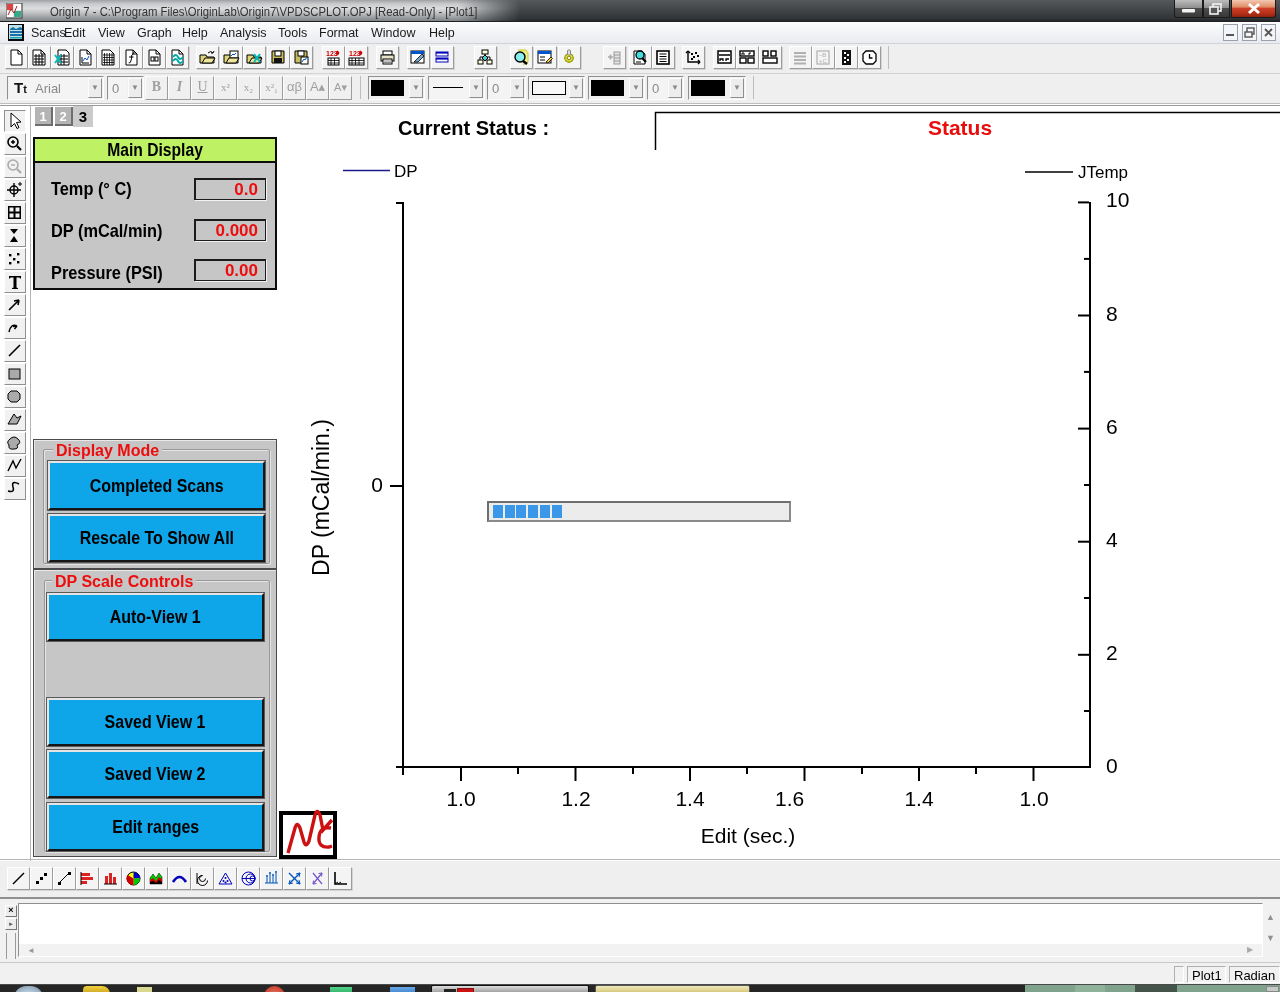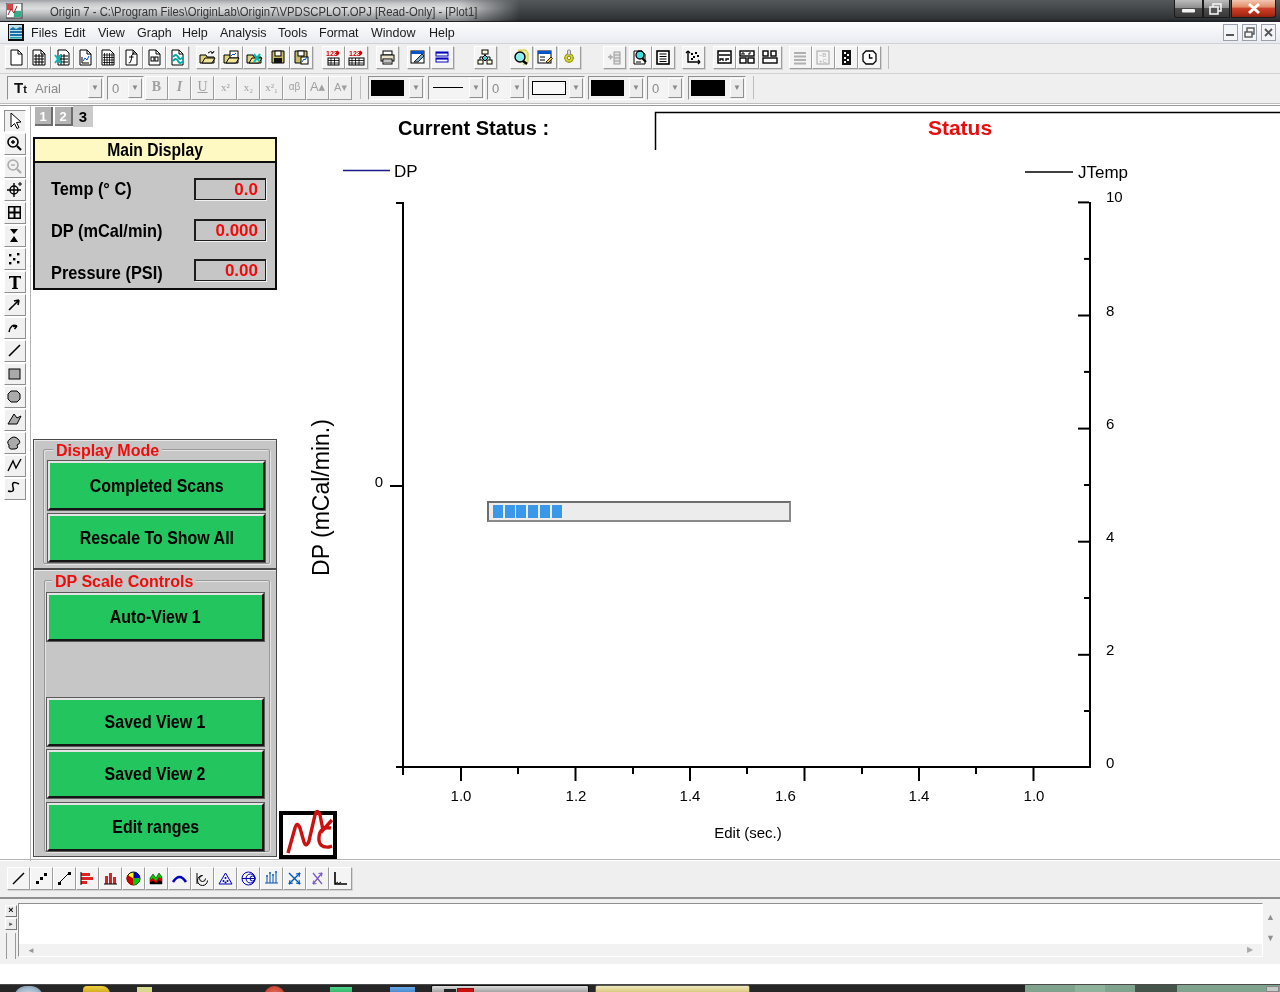--- a/index.html
+++ b/index.html
@@ -38,30 +38,30 @@
 .fbtn{position:absolute;top:2px;width:23px;height:24px;background:#f0f0f0;border:1px solid;border-color:#fdfdfd #9c9c9c #9c9c9c #fdfdfd;box-sizing:border-box;color:#a0a0a0;text-align:center;font-size:14px;line-height:20px}
 
 #client{position:absolute;left:0;top:105px;width:1280px;height:756px;background:#fff}
 .palbtn{position:absolute;left:4px;width:22px;height:22px;background:#f1f1f1;border:1px solid;border-color:#fff #909090 #909090 #fff;box-sizing:border-box}
 
 .tab{position:absolute;font-weight:bold;text-align:center;font-size:13px;line-height:19px}
 
 .gpanel{position:absolute;left:33px;width:244px;background:#c6c6c6;border:1px solid #4a4a4a;box-sizing:border-box;box-shadow:inset 1px 1px 0 #e9e9e9}
 .grpline{position:absolute;border:1px solid #989898;border-radius:2px;box-shadow:inset 1px 1px 0 #e4e4e4, 1px 1px 0 #e4e4e4}
 .rlabel{position:absolute;color:#ee0d0d;font-weight:bold;font-size:16px;background:#c6c6c6;padding:0 3px}
-.pbtn{position:absolute;background:#22c55e;border:2px solid;border-color:#e4e4e4 #161616 #161616 #e4e4e4;outline:1px solid #5a5a5a;box-sizing:border-box;text-align:center;font-weight:bold;font-size:19px;color:#000}
+.pbtn{position:absolute;background:#0ea5e9;border:2px solid;border-color:#e4e4e4 #161616 #161616 #e4e4e4;outline:1px solid #5a5a5a;box-sizing:border-box;text-align:center;font-weight:bold;font-size:19px;color:#000}
 .pbtn i{font-style:normal;display:inline-block;transform:scaleX(.84)}
 
 #maindisp{position:absolute;left:33px;top:32px;width:244px;height:153px;background:#c6c6c6;border:2px solid #0c0c0c;box-sizing:border-box}
-#mdhead{position:absolute;left:0;top:0;width:100%;height:22px;background:#fef9c3;border-bottom:2px solid #0c0c0c;box-sizing:content-box;text-align:center;font-weight:bold;font-size:18px;line-height:22px;color:#000}
+#mdhead{position:absolute;left:0;top:0;width:100%;height:22px;background:#bef264;border-bottom:2px solid #0c0c0c;box-sizing:content-box;text-align:center;font-weight:bold;font-size:18px;line-height:22px;color:#000}
 #mdhead i{font-style:normal;display:inline-block;transform:scaleX(.87)}
 .mdlabel{position:absolute;left:16px;font-weight:bold;font-size:19px;color:#000;transform:scaleX(.86);transform-origin:left}
 .mdbox{position:absolute;left:159px;width:72px;height:22px;background:#c6c6c6;border:2px solid #1c1c1c;border-right-width:1px;border-bottom-width:1px;box-shadow:1px 1px 0 #f2f2f2;box-sizing:border-box;text-align:right;font-weight:bold;font-size:17px;line-height:19px;color:#ee0d0d;padding-right:7px}
 
-.pt{position:absolute;font-size:15px;color:#000}
+.pt{position:absolute;font-size:21px;color:#000}
 
 #scriptwin{position:absolute;left:0;top:897px;width:1280px;height:65px;background:#f1f1f1;border-top:2px solid #909090}
 #statusbar{position:absolute;left:0;top:962px;width:1280px;height:22px;background:#f1f1f1;border-top:1px solid #c9c9c9;box-sizing:border-box}
 #taskbar{position:absolute;left:0;top:984px;width:1280px;height:8px;background:#262626;overflow:hidden}
 </style></head>
 <body>
 <div id="app">
   <div id="titlebar">
     <div id="titleglow"></div>
     <svg class="abs" style="left:6px;top:3px" width="17" height="16" viewBox="0 0 17 16">
@@ -86,21 +86,21 @@
   </div>
   <div id="menubar">
     <svg class="abs" style="left:8px;top:2px" width="17" height="18" viewBox="0 0 17 18">
         <rect x="0" y="0" width="16" height="17" fill="#0a0a0a"></rect>
         <rect x="1" y="1" width="13" height="14" fill="#bfe2e6"></rect>
         <path d="M2 5 L5 3 L8 5 L12 3 L14 4 L14 6 L2 6 Z" fill="#1a6fa8"></path>
         <rect x="2" y="7" width="12" height="2" fill="#1a6fa8"></rect>
         <rect x="2" y="10" width="12" height="2" fill="#1a6fa8"></rect>
         <rect x="2" y="13" width="12" height="1.5" fill="#18a0b4"></rect>
       </svg>
-    <span class="menuitem" style="left:31px">Files</span>
+    <span class="menuitem" style="left:31px">Scans</span>
     <span class="menuitem" style="left:64px">Edit</span>
     <span class="menuitem" style="left:98px">View</span>
     <span class="menuitem" style="left:137px">Graph</span>
     <span class="menuitem" style="left:182px">Help</span>
     <span class="menuitem" style="left:220px">Analysis</span>
     <span class="menuitem" style="left:278px">Tools</span>
     <span class="menuitem" style="left:319px">Format</span>
     <span class="menuitem" style="left:371px">Window</span>
     <span class="menuitem" style="left:429px">Help</span>
     <span class="mdibtn" style="left:1223px"><svg width="13" height="13" viewBox="0 0 13 13">
@@ -390,21 +390,21 @@
       <span class="cfield" style="width:18px"></span>
       <span class="abs" style="left:4px;top:4px;font-size:13px;color:#8a8a8a">0</span>
       <span class="carr">▼</span>
     </span>
     <span class="fbtn b" style="left:145px;font-family:'Liberation Serif'">B</span>
     <span class="fbtn b" style="left:168px;font-style:italic;font-family:'Liberation Serif'">I</span>
     <span class="fbtn" style="left:191px;text-decoration:underline;font-family:'Liberation Serif'">U</span>
     <span class="fbtn" style="left:214px;font-size:11px;font-family:'Liberation Serif'">x²</span>
     <span class="fbtn" style="left:237px;font-size:11px;font-family:'Liberation Serif'">x₂</span>
     <span class="fbtn" style="left:260px;font-size:11px;font-family:'Liberation Serif'">x²₁</span>
-    <span class="fbtn" style="left:283px;font-size:10px">αβ</span>
+    <span class="fbtn" style="left:283px;font-size:13px">αβ</span>
     <span class="fbtn" style="left:306px;font-size:13px">A▴</span>
     <span class="fbtn" style="left:329px;font-size:11px">A▾</span>
     <span class="tsep" style="left:360px"></span>
     <span class="combo" style="left:368px;width:57px">
       <span class="cfield" style="left:2px;top:3px;bottom:3px;width:33px;background:#000"></span>
       <span class="carr">▼</span>
     </span>
     <span class="combo" style="left:428px;width:57px">
       <span class="cfield" style="width:39px"></span>
       <span class="abs" style="left:4px;top:10px;width:30px;height:1px;background:#000"></span>
@@ -731,20 +731,25 @@
     <span class="abs" style="left:5px;top:19px;width:12px;height:12px;background:#ececec;border:1px solid;border-color:#fff #777 #777 #fff;box-sizing:border-box;font-size:7px;line-height:10px;text-align:center;color:#555">▸</span>
     <span class="abs" style="left:6px;top:34px;width:8px;height:26px;border-left:1px solid #999;border-right:1px solid #999"></span>
     <div class="abs" style="left:18px;top:4px;width:1245px;height:54px;background:#f2f2f2;border:1px solid;border-color:#8f8f8f #fff #fff #8f8f8f;box-sizing:border-box">
       <div class="abs" style="left:0;top:0;width:1243px;height:40px;background:#fff"></div>
       <span class="abs" style="left:8px;top:42px;font-size:8px;color:#999">◄</span>
       <span class="abs" style="left:1228px;top:41px;font-size:8px;color:#aaa">▶</span>
     </div>
     <span class="abs" style="left:1266px;top:13px;font-size:9px;color:#909090">▲</span>
     <span class="abs" style="left:1266px;top:34px;font-size:9px;color:#909090">▼</span>
   </div>
+  <div id="statusbar">
+    <span class="abs" style="left:1174px;top:3px;width:10px;height:17px;border:1px solid;border-color:#b0b0b0 #fff #fff #b0b0b0;box-sizing:border-box"></span>
+    <span class="abs" style="left:1187px;top:3px;width:39px;height:17px;border:1px solid;border-color:#b0b0b0 #fff #fff #b0b0b0;box-sizing:border-box;font-size:13px;padding:1px 0 0 4px">Plot1</span>
+    <span class="abs" style="left:1229px;top:3px;width:51px;height:17px;border:1px solid;border-color:#b0b0b0 #fff #fff #b0b0b0;box-sizing:border-box;font-size:13px;padding:1px 0 0 4px">Radian</span>
+  </div>
   <div id="taskbar">
     <span class="abs" style="left:0;top:0;width:1280px;height:1px;background:#4a4a4a"></span>
     <span class="abs" style="left:14px;top:2px;width:29px;height:12px;border-radius:14px 14px 0 0;background:radial-gradient(ellipse at 50% 100%,#dce8f2 0%,#9fb6c8 60%,#5a6f80 100%)"></span>
     <span class="abs" style="left:83px;top:2px;width:27px;height:10px;border-radius:4px 8px 0 0;background:linear-gradient(180deg,#f0d03c,#c09818)"></span>
     <span class="abs" style="left:137px;top:3px;width:15px;height:8px;background:#d8d890"></span>
     <span class="abs" style="left:264px;top:2px;width:21px;height:12px;border-radius:11px 11px 0 0;background:radial-gradient(ellipse at 50% 100%,#f08878 0%,#cc4433 70%,#99221a 100%)"></span>
     <span class="abs" style="left:330px;top:3px;width:22px;height:9px;background:linear-gradient(180deg,#4ed488,#28a35c)"></span>
     <span class="abs" style="left:390px;top:3px;width:25px;height:9px;background:linear-gradient(180deg,#66a8e8,#3577c0)"></span>
     <span class="abs" style="left:431px;top:1px;width:158px;height:11px;border-radius:2px;border:1px solid #111;background:linear-gradient(180deg,#dedede 0%,#b4b4b4 45%,#8a8a8a 100%);box-sizing:border-box">
       <span class="abs" style="left:12px;top:3px;width:12px;height:5px;background:#222"></span>

